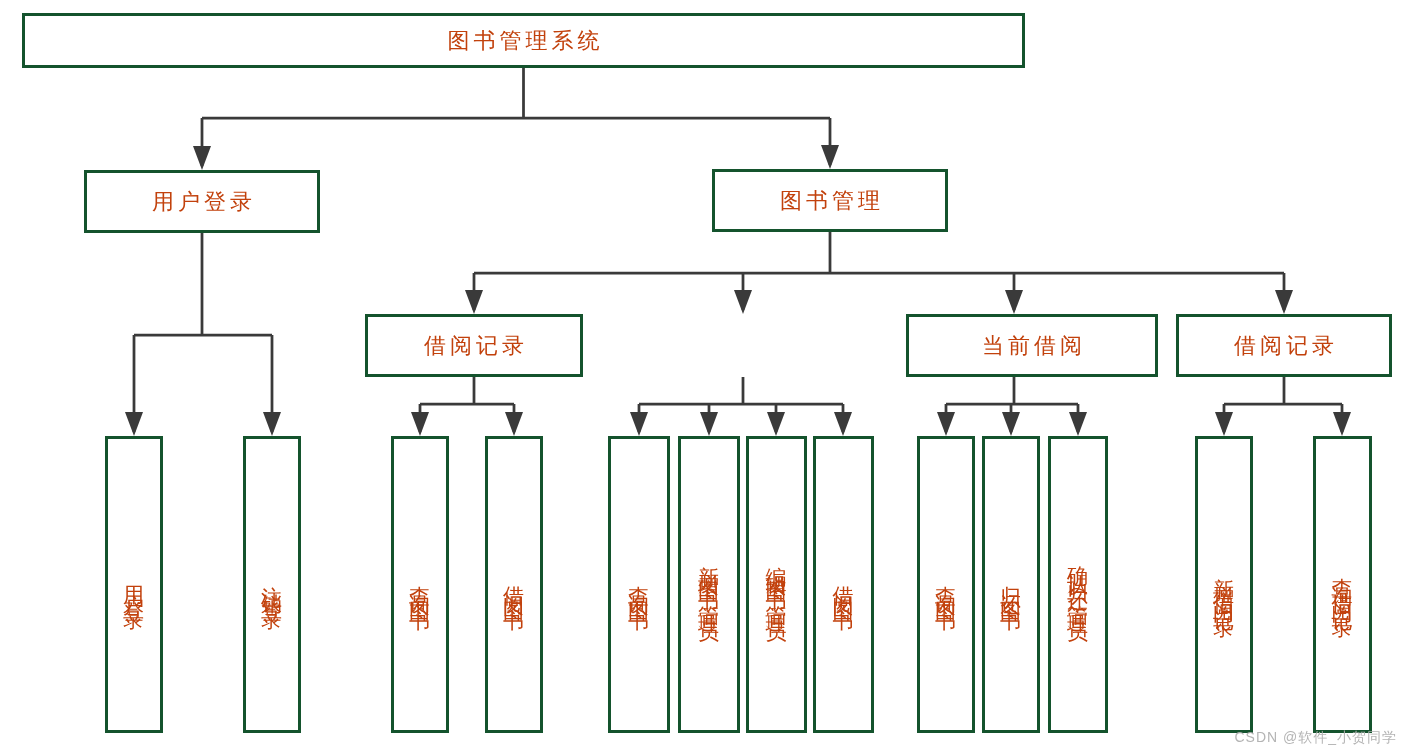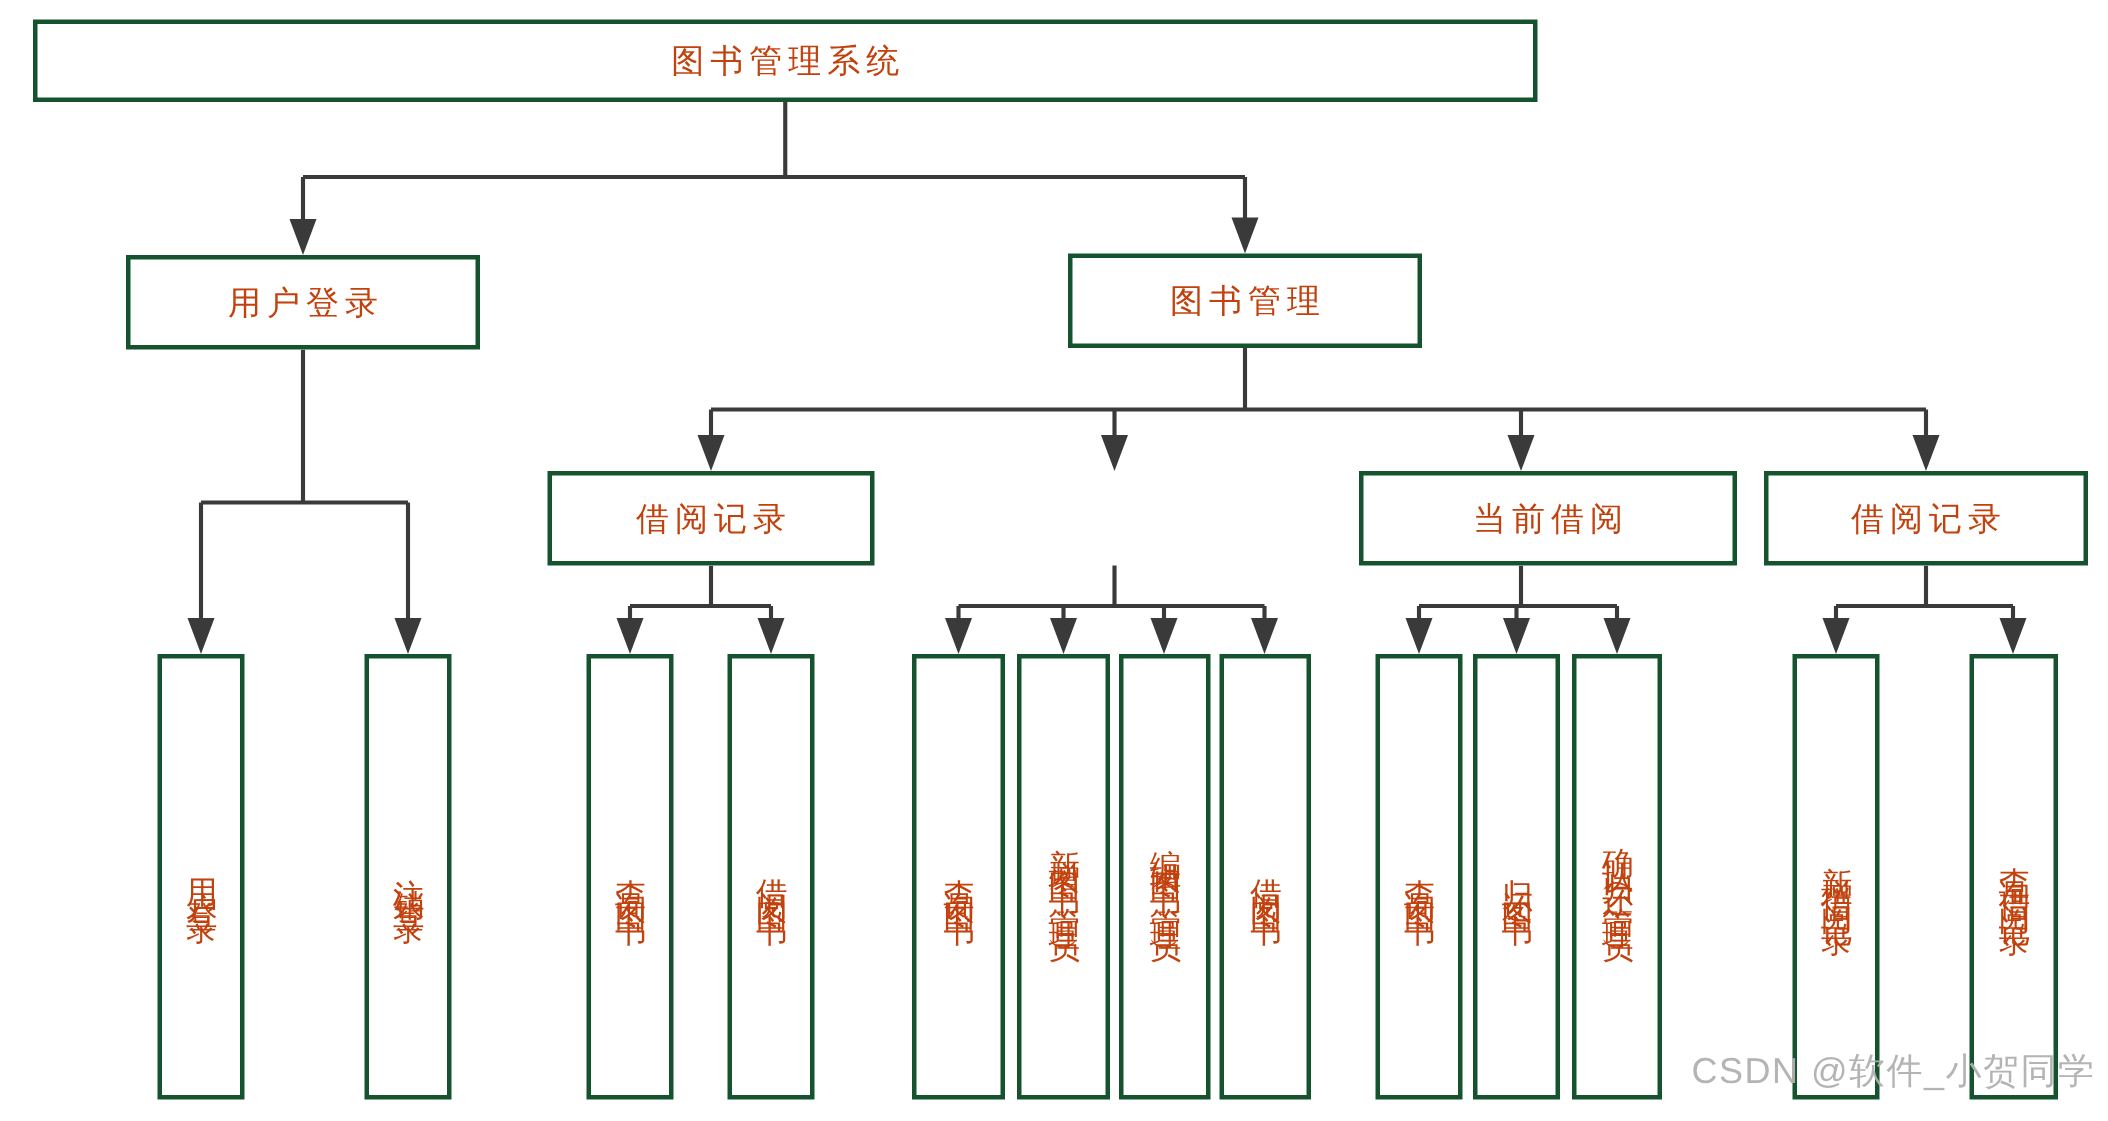--- a/index.html
+++ b/index.html
@@ -32,22 +32,22 @@
   .box-v { font-size: 21px; }
   .box-v .lbl {
     writing-mode: vertical-rl;
     text-orientation: mixed;
     letter-spacing: 8px;
     line-height: 1;
   }
   .watermark {
     position: absolute;
     right: 8px;
-    bottom: 17px;
-    font-size: 24px;
+    bottom: 0;
+    font-size: 14px;
     letter-spacing: 1px;
     color: rgba(176,176,176,0.95);
     white-space: nowrap;
   }
 </style>
 </head>
 <body>
 
 <div class="stage">
 

